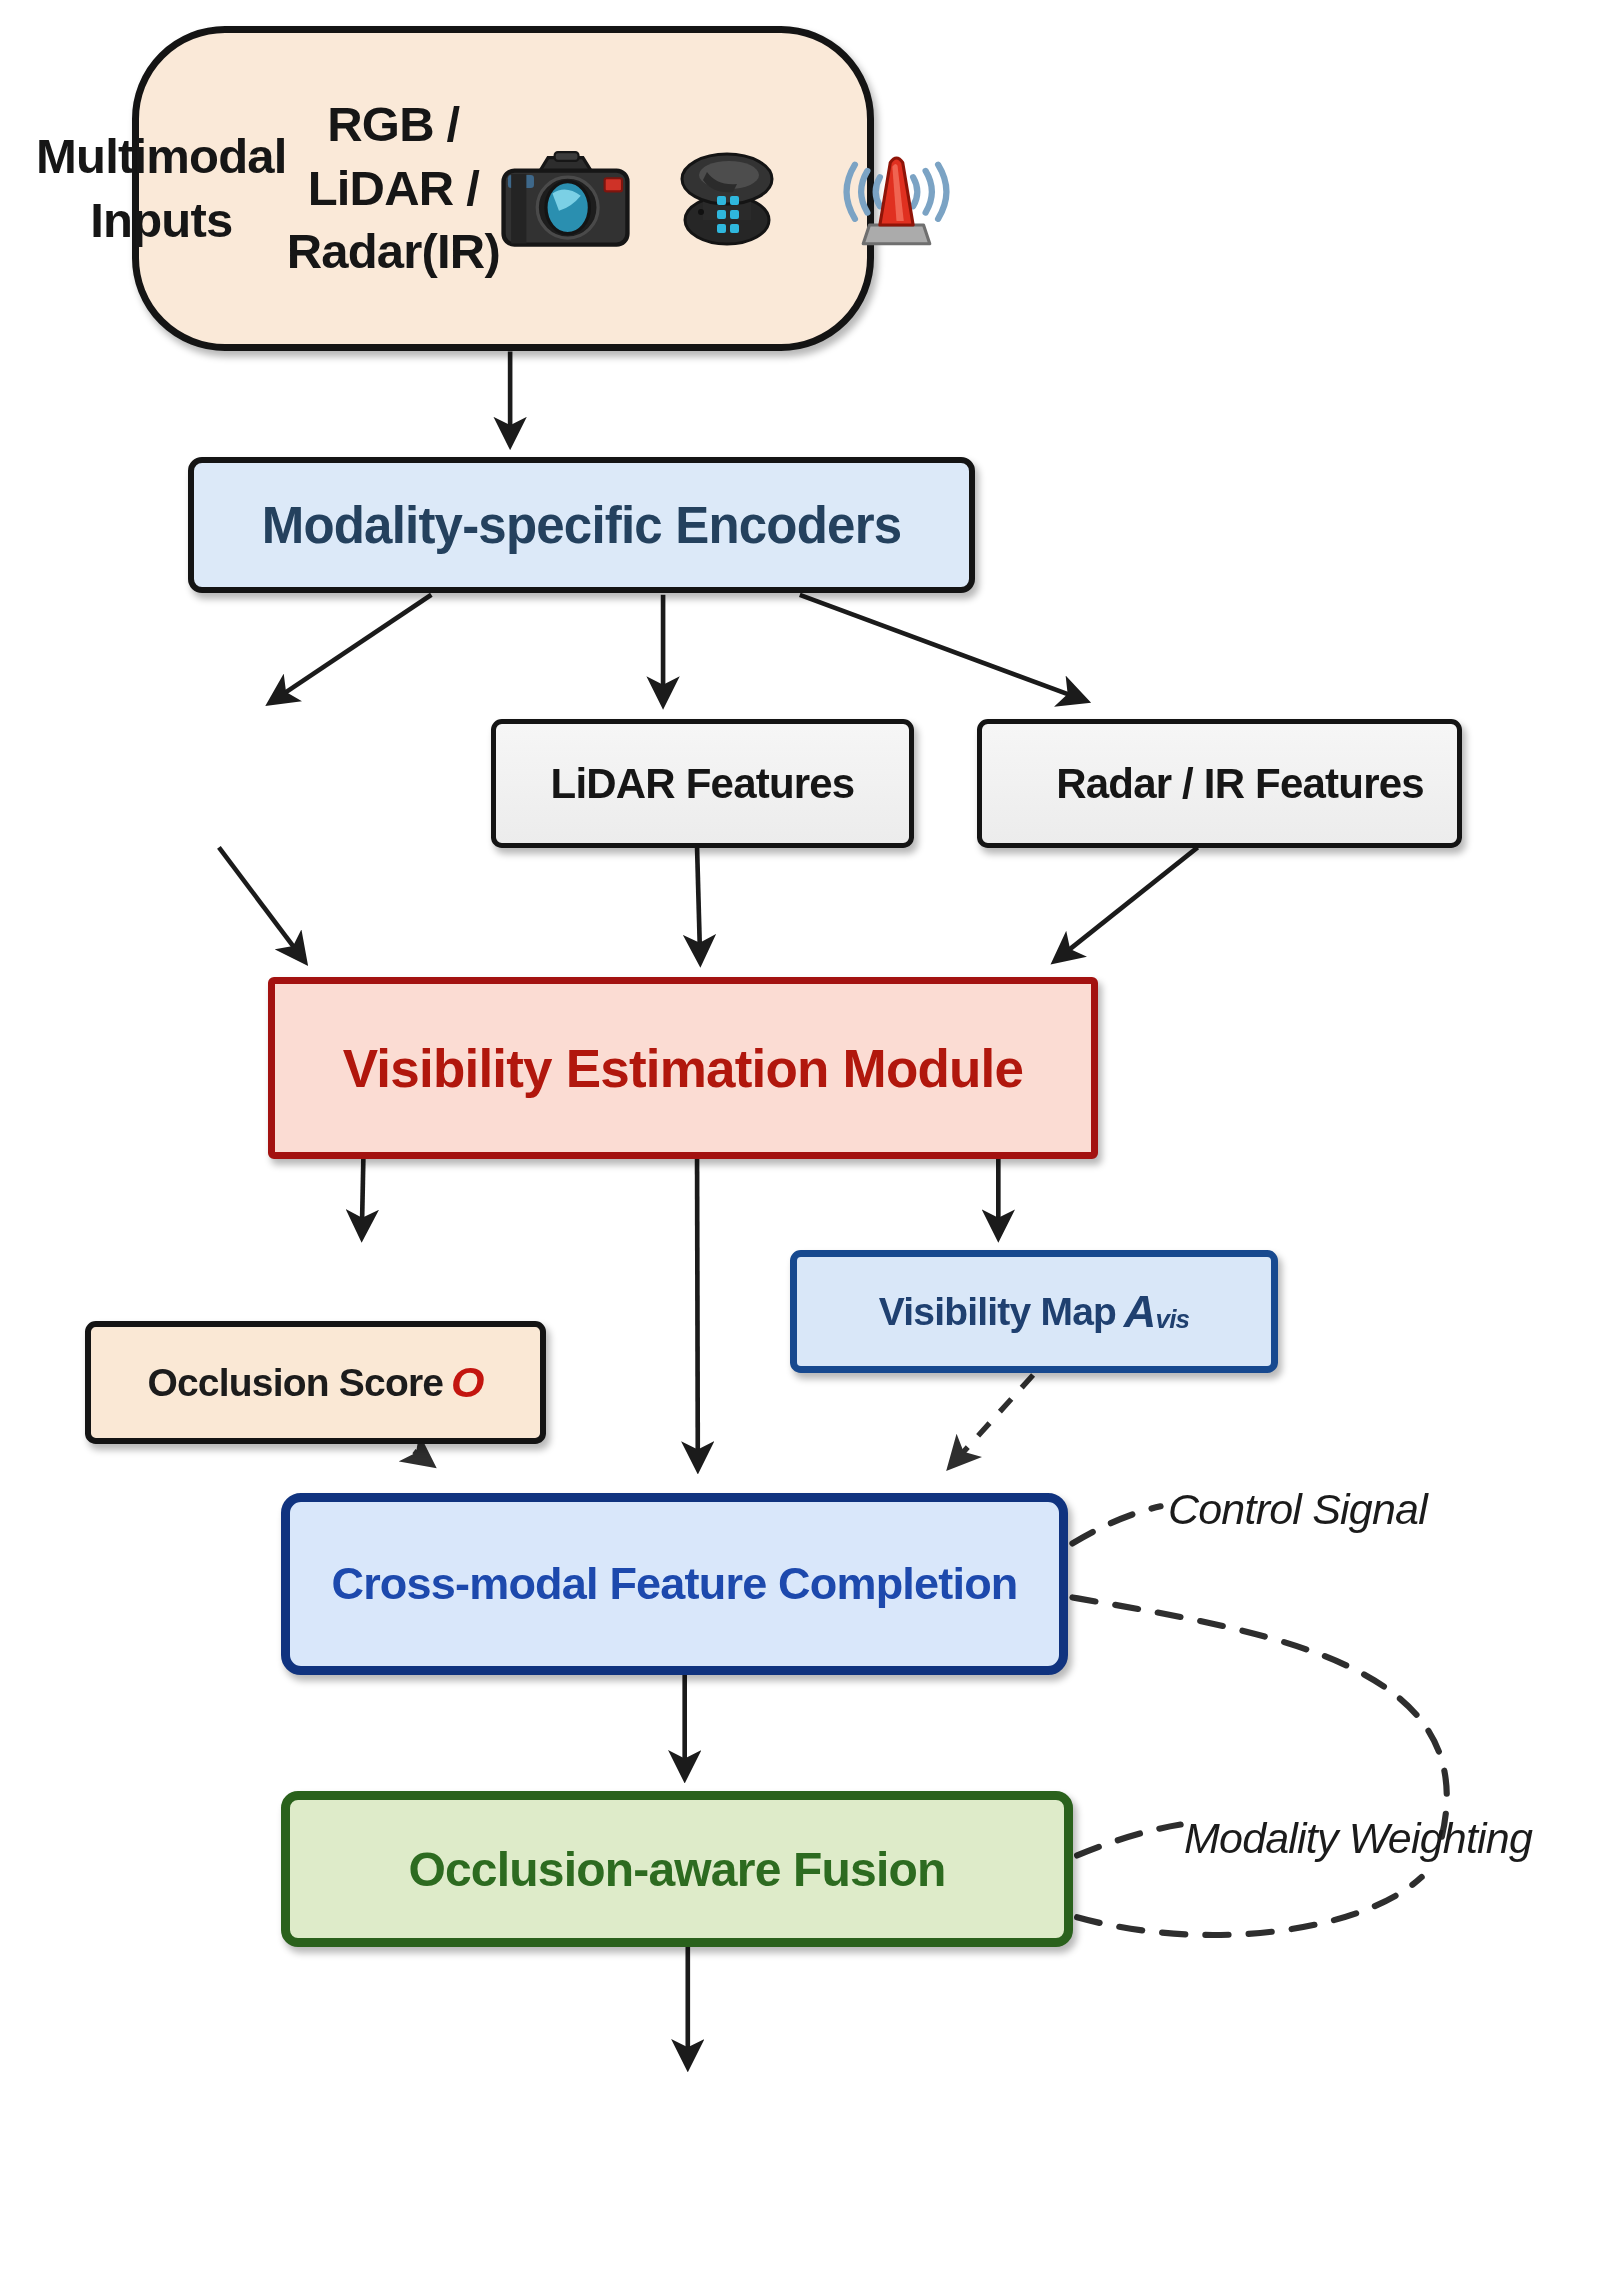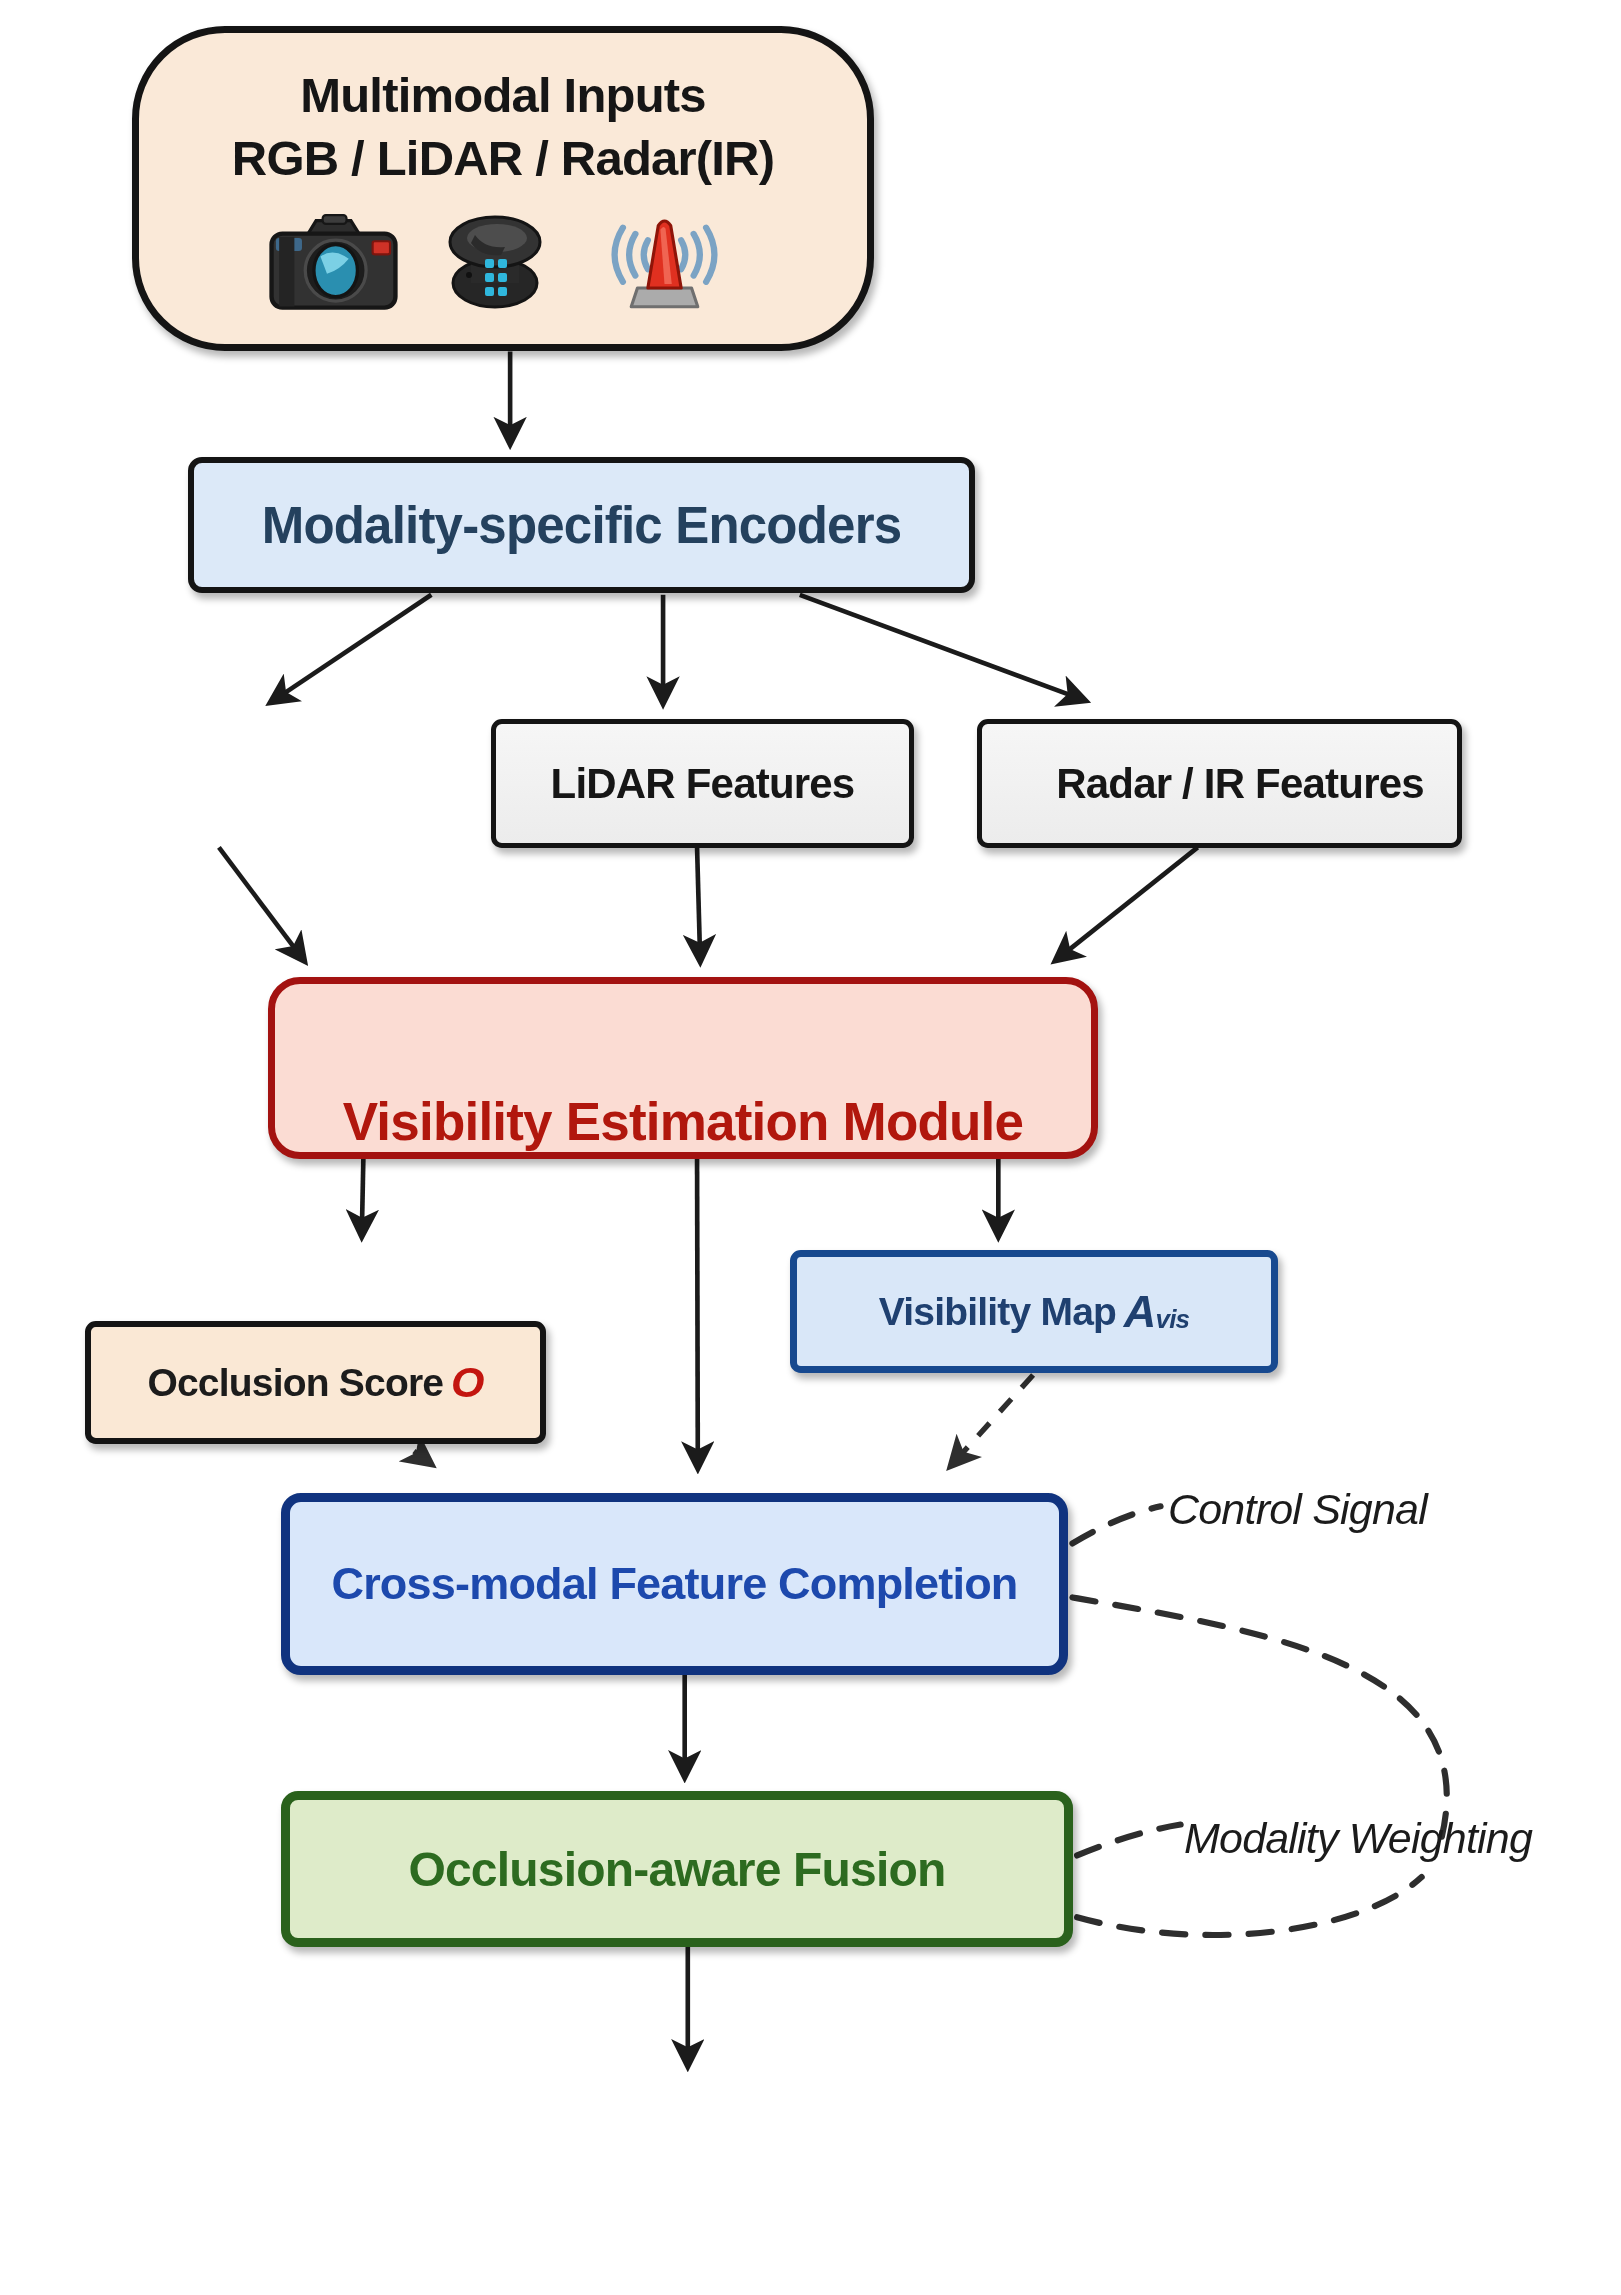--- a/index.html
+++ b/index.html
@@ -16,21 +16,21 @@
     --annotation_text:#1b1b1b;
   }
   html,body{margin:0;padding:0;background:var(--canvas_bg);}
   .canvas{
     position:relative; width:1622px; height:2295px; background:var(--canvas_bg);
     font-family:"Liberation Sans", sans-serif; overflow:hidden;
   }
   .arrows{position:absolute; left:0; top:0; z-index:1;}
   .node{
     position:absolute; z-index:2; box-sizing:border-box;
-    display:flex; flex-direction:column; align-items:center; justify-content:center;
+    display:flex; flex-direction:row; align-items:center; justify-content:center;
     text-align:center; font-weight:700; letter-spacing:-0.8px;
     box-shadow:3.9px 5.4px 7px rgba(0,0,0,0.28);
   }
   .node-multimodal{
     left:132px; top:26px; width:742px; height:325px; border-radius:93px;
     background:var(--multimodal_fill); border:7px solid var(--multimodal_border);
     color:#161616; font-size:49px; line-height:1.3;
   }
   .icon-row{display:flex; align-items:flex-end; justify-content:center; gap:34px; margin-top:18.5px;}
   .node-encoders{
@@ -40,23 +40,23 @@
   }
   .node-feature{
     top:719px; height:129px; border-radius:10.8px;
     background:linear-gradient(180deg,#f6f6f6,#ececec); border:5.4px solid var(--features_border);
     color:var(--features_text); font-size:42px;
   }
   .node-rgb{left:32px; width:386px;}
   .node-lidar{left:491px; width:423px;}
   .node-radar{left:977px; width:485px;padding-left:41px;}
   .node-vem{
-    left:268px; top:977px; width:830px; height:182px; border-radius:32px;
+    left:268px; top:977px; width:830px; height:182px; border-radius:6px;
     background:var(--vem_fill); border:7.7px solid var(--vem_border);
-    color:var(--vem_text); font-size:53px;justify-content:flex-end;
+    color:var(--vem_text); font-size:53px;
   }
   .node-occlusion{
     left:85px; top:1321px; width:461px; height:123px; border-radius:10.8px;
     background:var(--occlusion_fill); border:6.2px solid var(--occlusion_border);
     color:var(--occlusion_text); font-size:39px; flex-direction:row;
   }
   .node-occlusion .sym{color:var(--occlusion_symbol); font-style:italic; font-size:43px; margin-left:7.7px;}
   .node-visibility{
     left:790px; top:1250px; width:488px; height:123px; border-radius:10.8px;
     background:var(--visibility_fill); border:7px solid var(--visibility_border);

